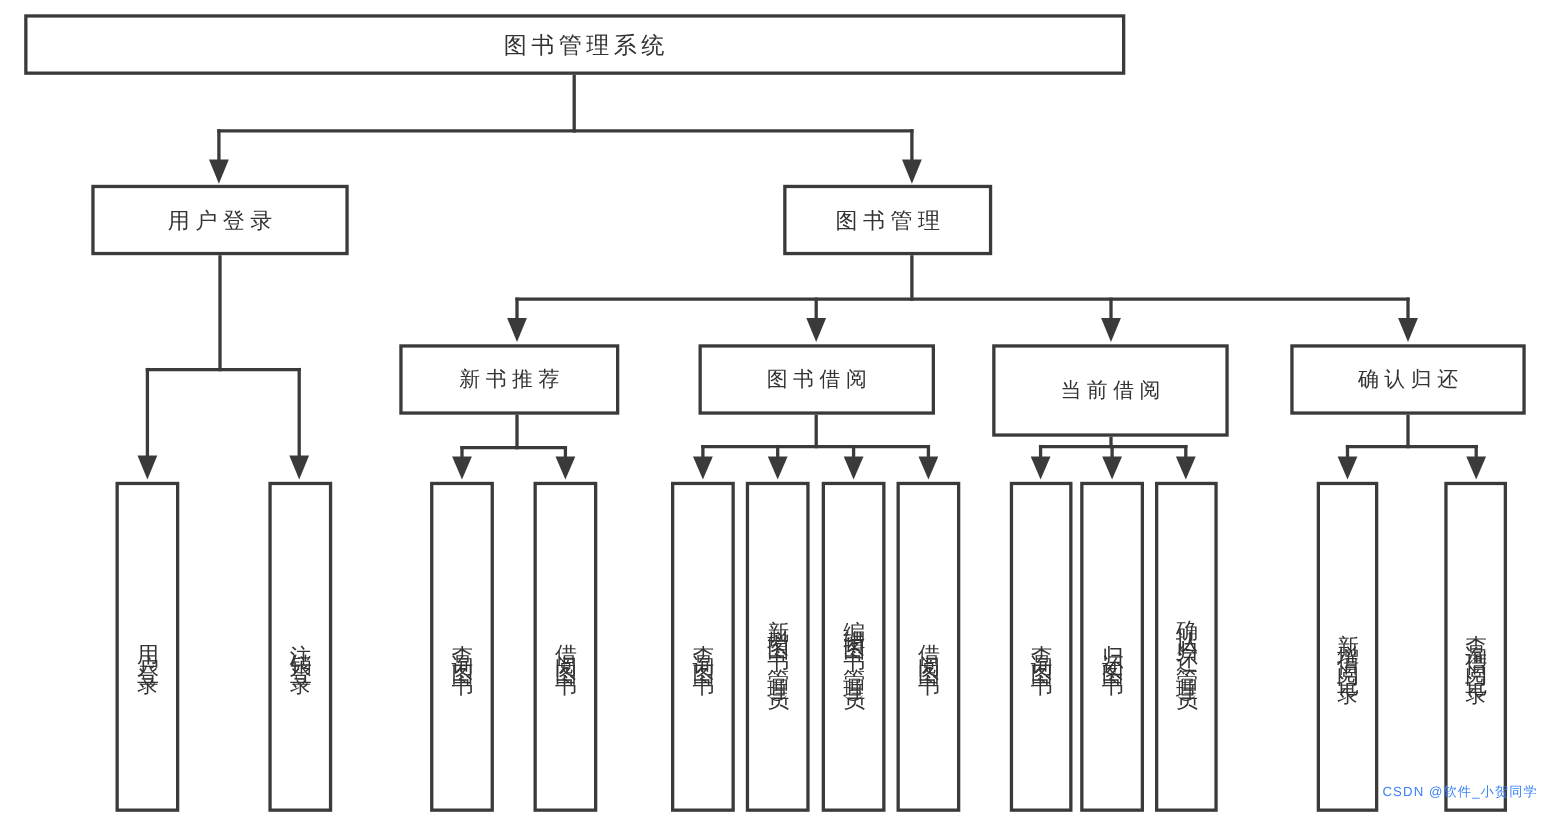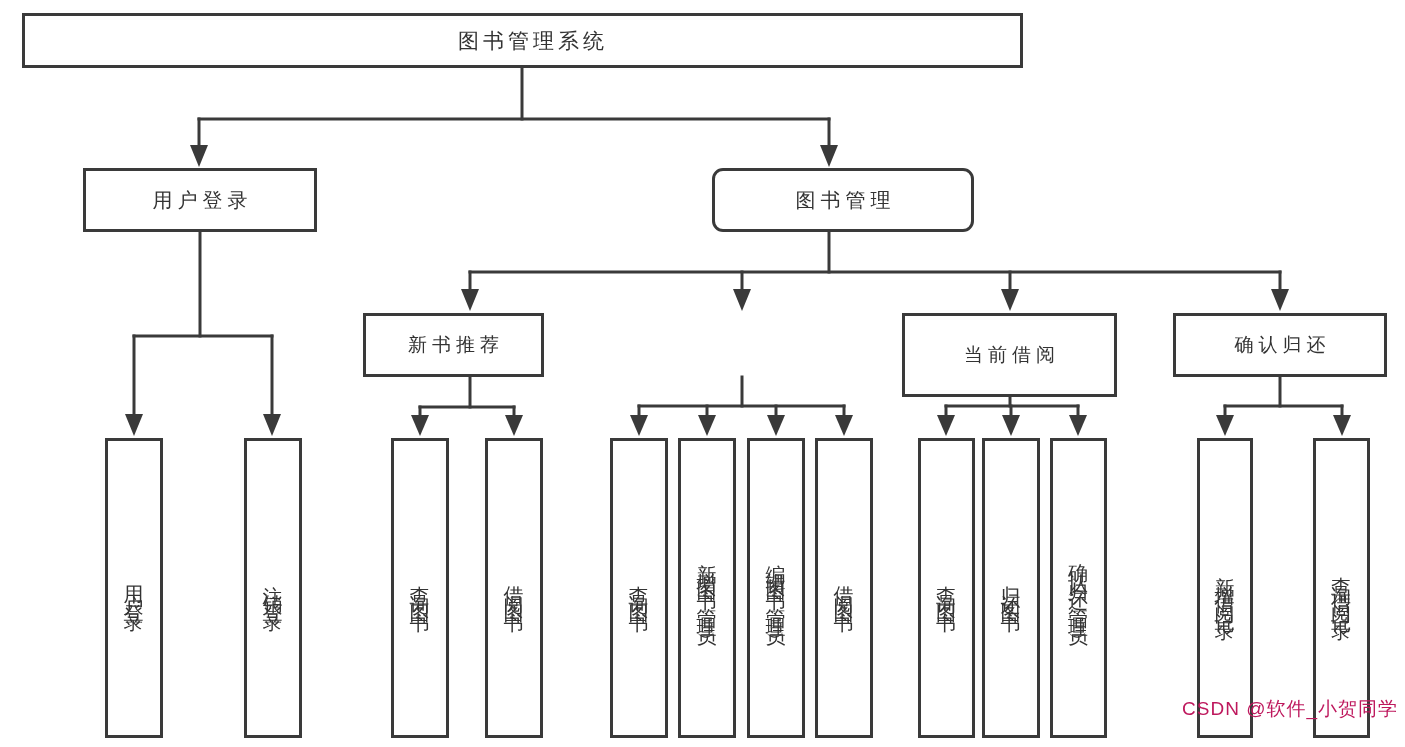--- a/index.html
+++ b/index.html
@@ -49,25 +49,25 @@
   .leaf .vtext {
     writing-mode: vertical-rl;
     text-orientation: mixed;
     font-size: 20px;
     letter-spacing: 9px;
     line-height: 1;
     white-space: nowrap;
   }
   .watermark {
     position: absolute;
-    top: 696px;
+    top: 712px;
     right: 7px;
-    font-size: 19px;
+    font-size: 12px;
     letter-spacing: 1px;
-    color: #be185d;
+    color: #3b82f6;
     white-space: nowrap;
   }
   .wires path {
     stroke: #3a3a3a;
     stroke-width: 3;
     fill: none;
     stroke-linecap: square;
   }
   .wires polygon {
     fill: #3a3a3a;
@@ -144,23 +144,24 @@
       <path d="M1225 406 V417"></path>
         <polygon points="1216,415 1234,415 1225,436"></polygon>
       <path d="M1342 406 V417"></path>
         <polygon points="1333,415 1351,415 1342,436"></polygon>
     </g>
   </svg>
 
   <div class="box hbox root" style="left:22px; top:13px; width:1001px; height:55px;padding-left:16px;">图书管理系统</div>
 
   <div class="box hbox" style="left:83px; top:168px; width:234px; height:64px;">用户登录</div>
-  <div class="box hbox" style="left:712px; top:168px; width:262px; height:64px;border-radius:11px;">图书管理</div>
-
-  <div class="box hbox" style="left:363px; top:313px; width:181px; height:64px; font-size:19px;">新书推荐</div>
+  <div class="box hbox" style="left:712px; top:168px; width:190px; height:64px;">图书管理</div>
+
+  <div class="box hbox" style="left:363px; top:313px; width:200px; height:64px; font-size:19px;">新书推荐</div>
+  <div class="box hbox" style="left:635px; top:313px; width:215px; height:64px; font-size:19px;">图书借阅</div>
   <div class="box hbox" style="left:902px; top:313px; width:215px; height:84px; font-size:19px;">当前借阅</div>
   <div class="box hbox" style="left:1173px; top:313px; width:214px; height:64px; font-size:19px;">确认归还</div>
 
   <div class="box leaf" style="left:105px;">
     <span class="vtext">用户登录</span>
   </div>
   <div class="box leaf" style="left:244px;">
     <span class="vtext">注销登录</span>
   </div>
 

